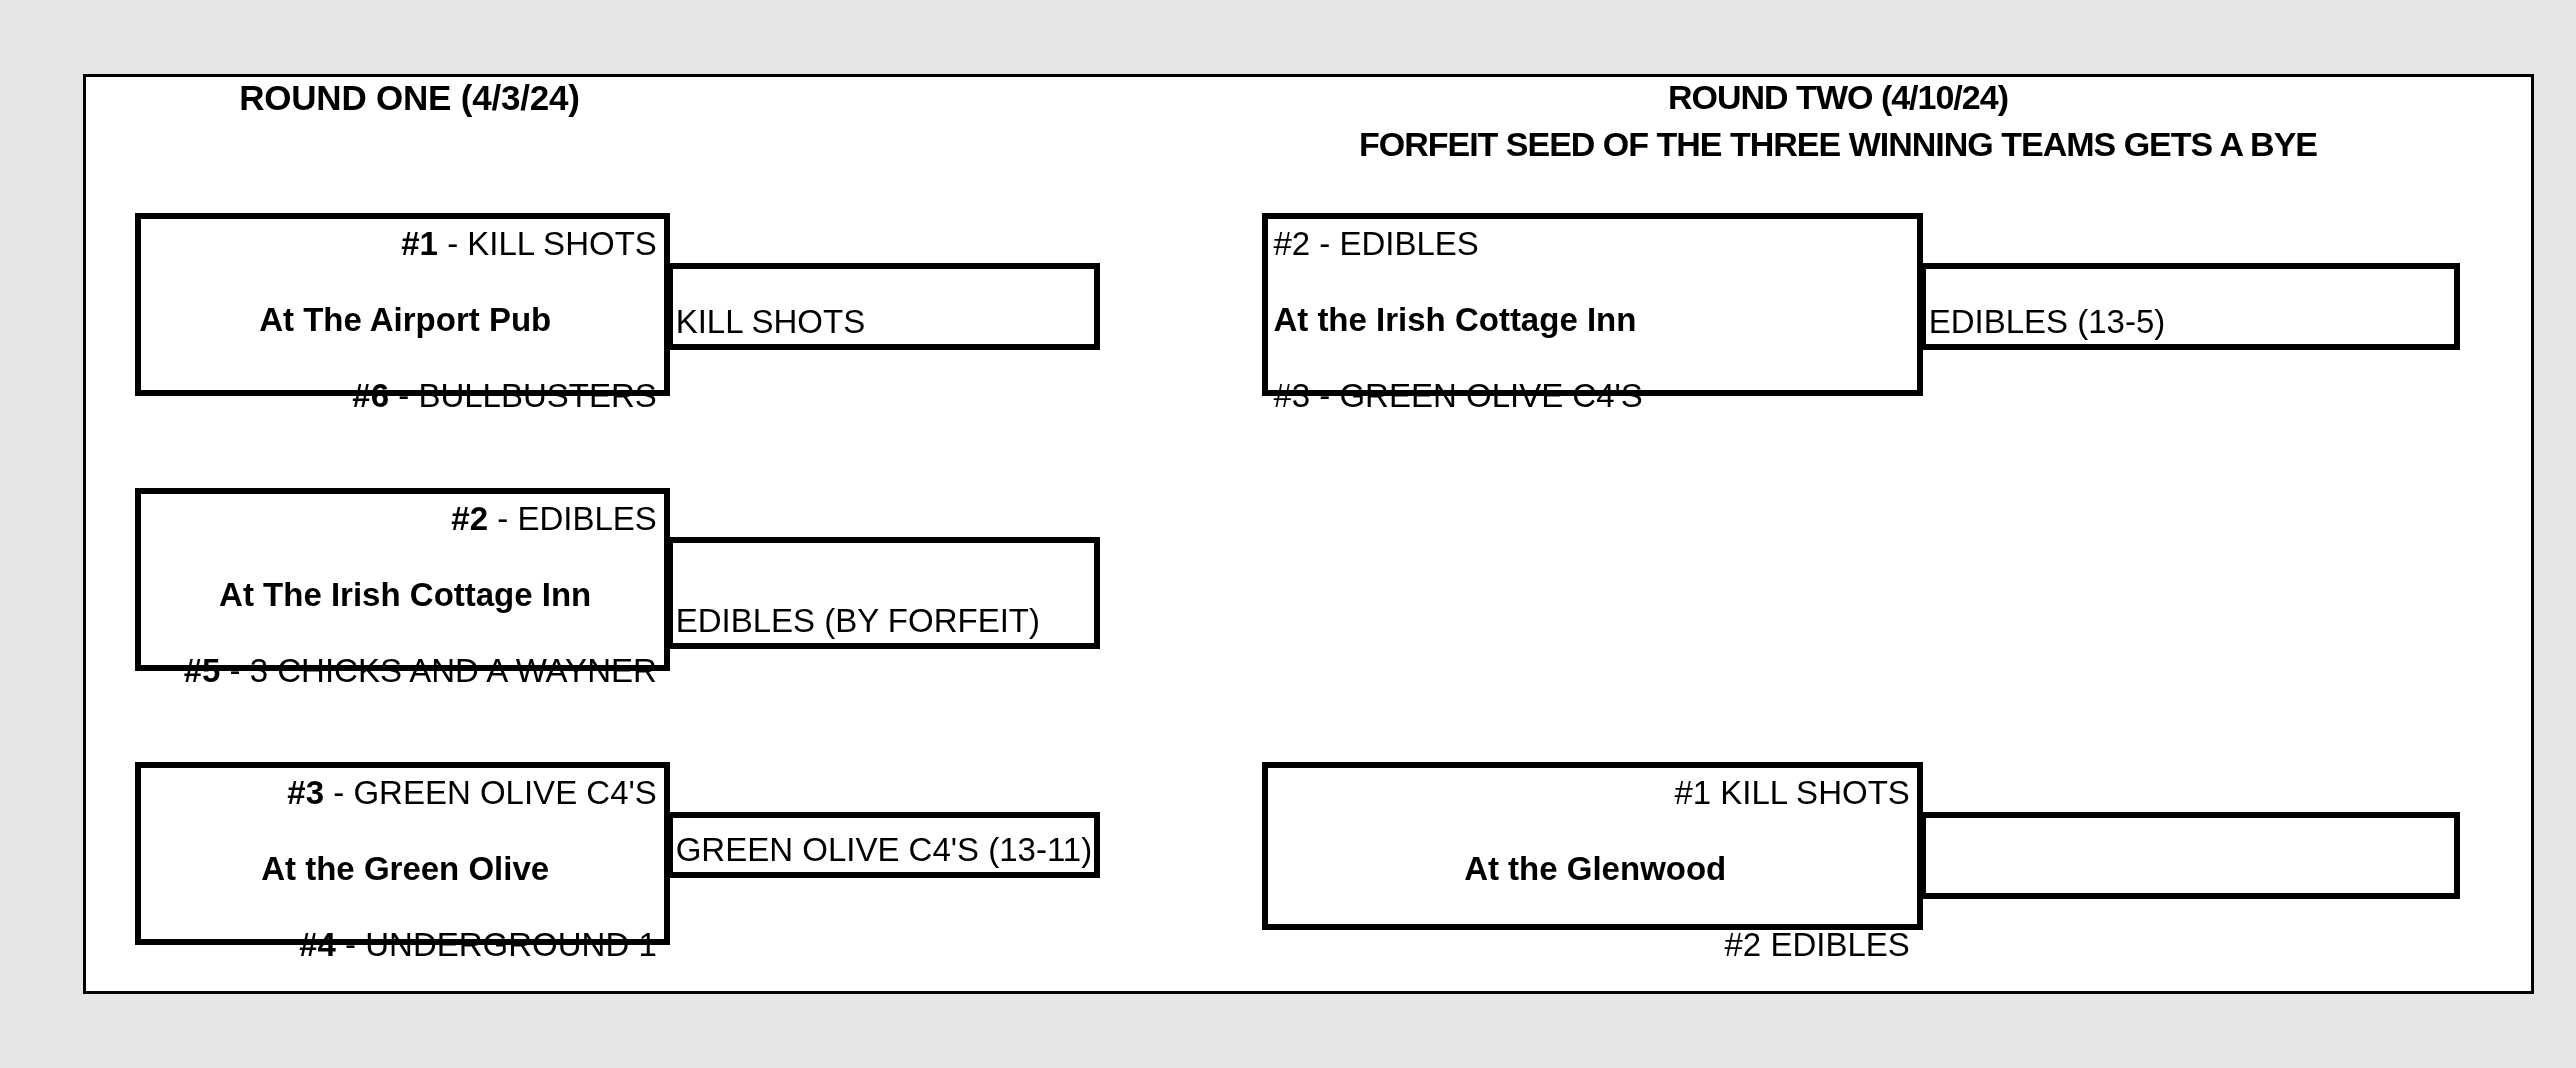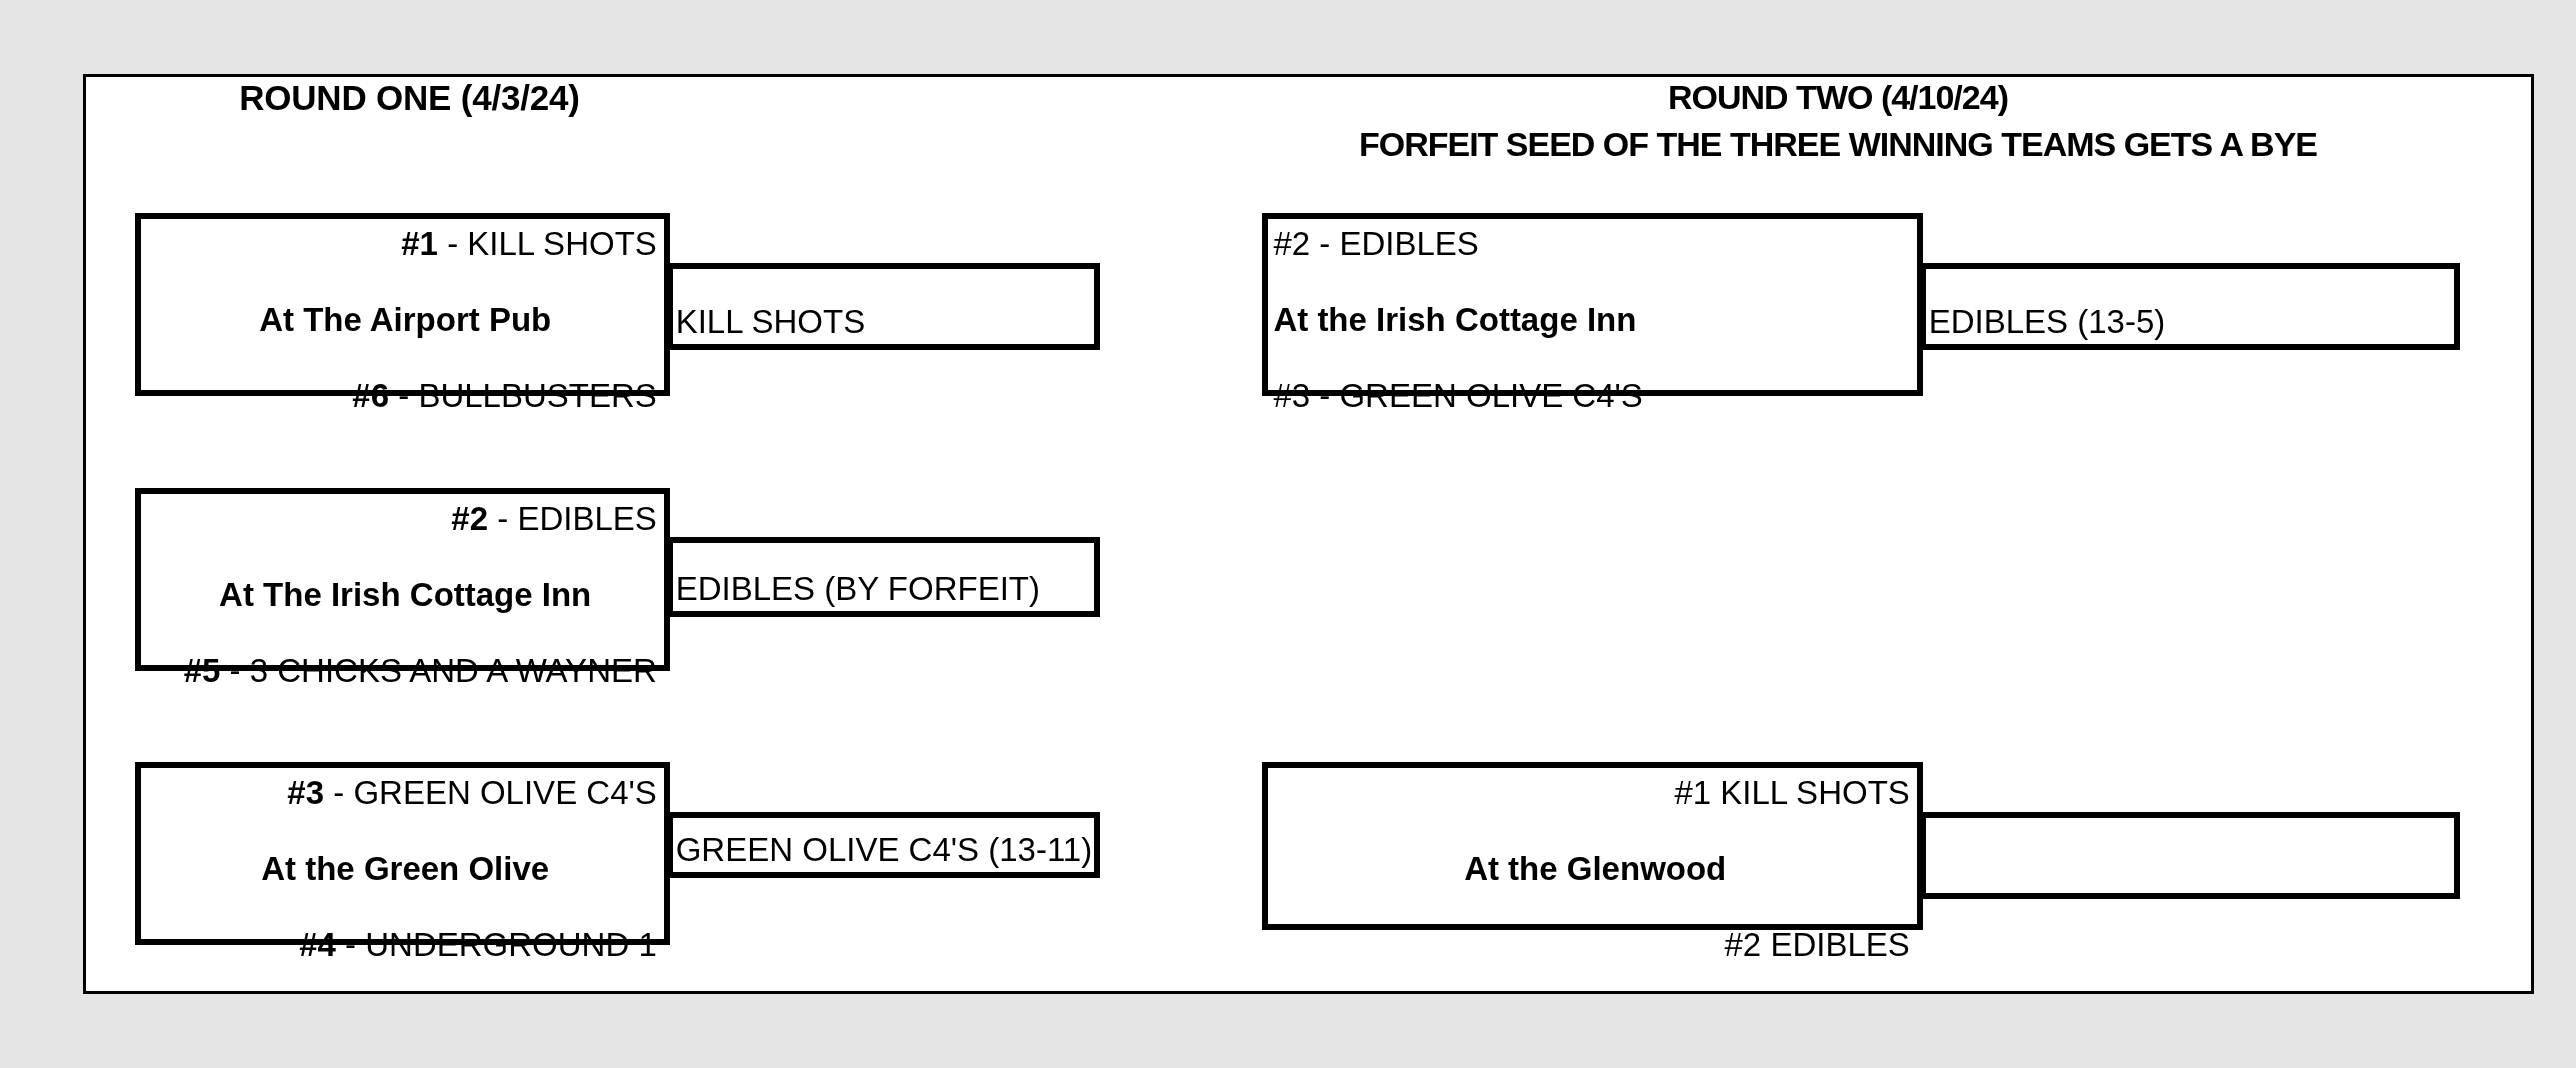--- a/index.html
+++ b/index.html
@@ -158,21 +158,21 @@
 
   <div class="match-box align-right" style="left:135px; top:488px; width:535px; height:183px;">
     <div class="match-line match-top">
       <span class="seed">#2</span><span class="seed-plain"> - EDIBLES</span>
     </div>
     <div class="match-line match-mid">At The Irish Cottage Inn</div>
     <div class="match-line match-bot">
       <span class="seed">#5</span><span class="seed-plain"> - 3 CHICKS AND A WAYNER</span>
     </div>
   </div>
-  <div class="winner-box" style="left:667px; top:537px; width:433px; height:80px;">
+  <div class="winner-box" style="left:667px; top:537px; width:433px; height:112px;">
     <span class="winner-text">EDIBLES (BY FORFEIT)</span>
   </div>
 
   <div class="match-box align-right" style="left:135px; top:762px; width:535px; height:183px;">
     <div class="match-line match-top">
       <span class="seed">#3</span><span class="seed-plain"> - GREEN OLIVE C4'S</span>
     </div>
     <div class="match-line match-mid">At the Green Olive</div>
     <div class="match-line match-bot">
       <span class="seed">#4</span><span class="seed-plain"> - UNDERGROUND 1</span>

